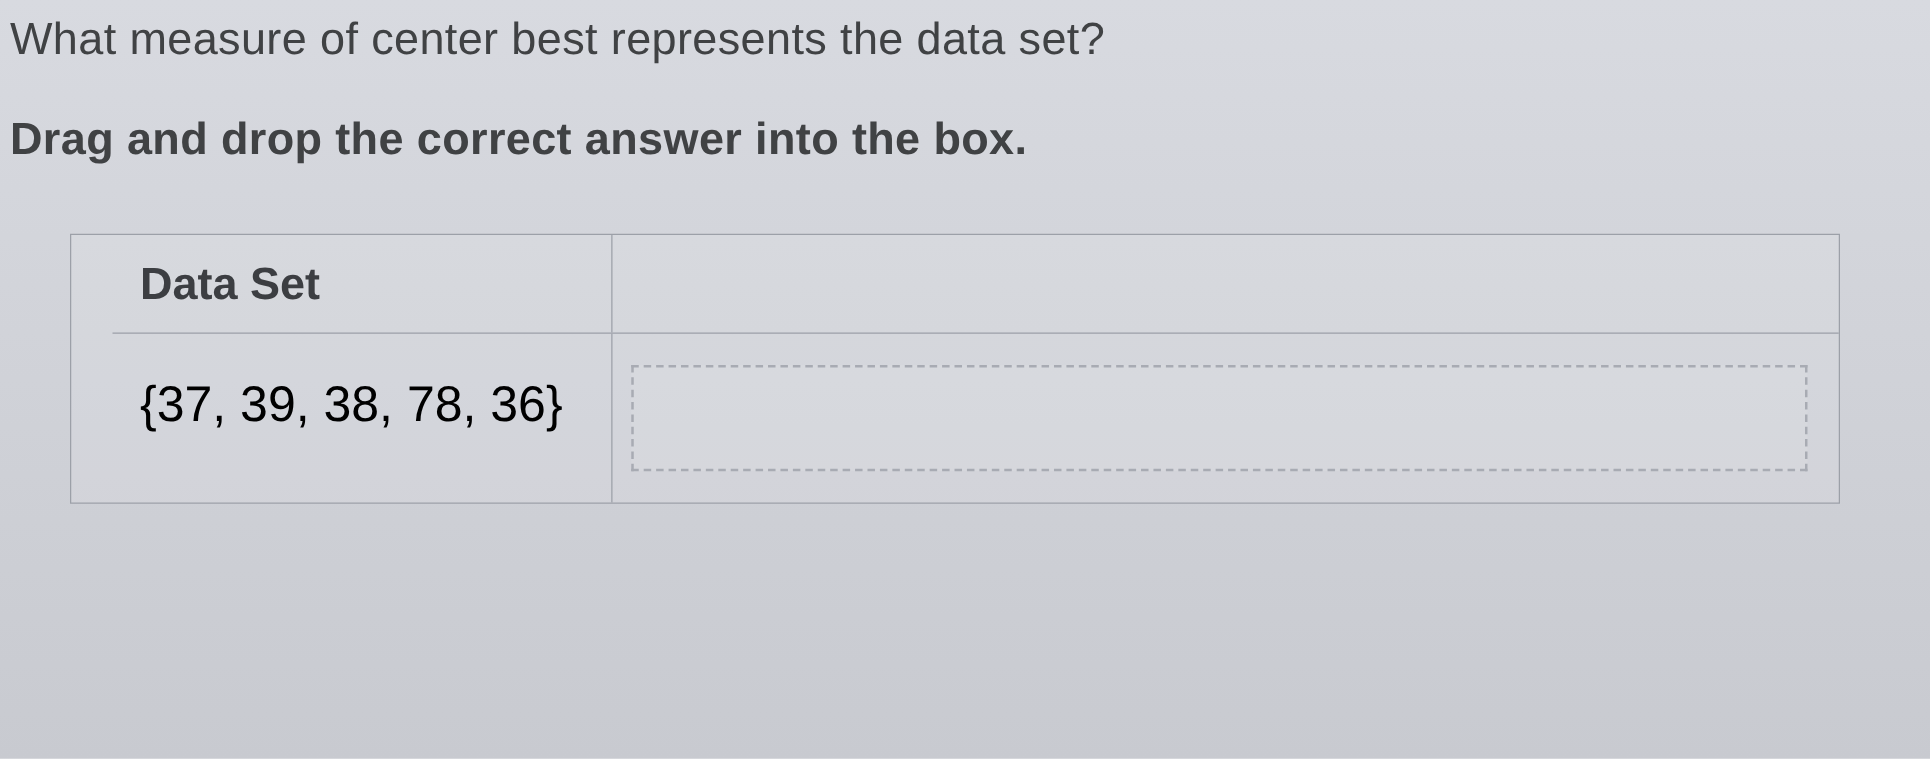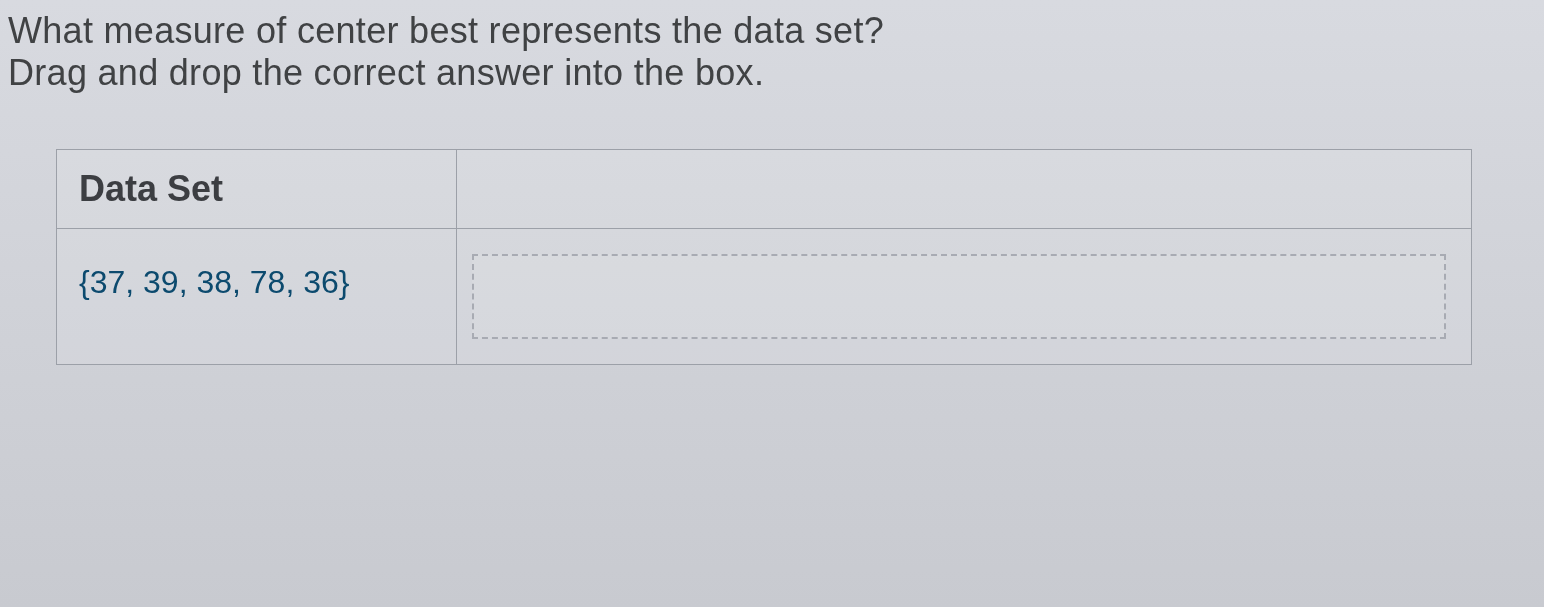--- a/index.html
+++ b/index.html
@@ -11,33 +11,36 @@
       font-family: Arial, Helvetica, sans-serif;
       background: linear-gradient(to bottom, #d8dae0 0%, #d0d2d8 50%, #c8cad0 100%);
       width: 1544px;
       height: 607px;
       padding: 10px 8px;
       color: #3a3a3a;
     }
     .question-line {
       font-size: 36px;
       color: #404244;
+      margin-bottom: 38px;
       letter-spacing: 0.3px;
     }
     .instruction-line {
       font-size: 36px;
       color: #404244;
       margin-bottom: 55px;
       letter-spacing: 0.3px;
+      font-weight: bold;
     }
     .table-container {
       margin-left: 48px;
       margin-right: 64px;
       border: 1px solid #9ca0a8;
       background: rgba(255,255,255,0.1);
+      padding-left: 33px;
     }
     .table-row {
       display: flex;
     }
     .header-row {
       border-bottom: 1px solid #9ca0a8;
     }
     .cell {
       padding: 18px 22px;
     }
@@ -47,22 +50,22 @@
     }
     .col-measure {
       flex: 1;
     }
     .header-cell {
       font-size: 36px;
       font-weight: bold;
       color: #3c3e42;
     }
     .data-cell {
-      font-size: 32px;
-      color: #0c4a6e;
+      font-size: 40px;
+      color: #000000;
       padding: 35px 22px;
     }
     .drop-zone {
       border: 2px dashed #a8abb3;
       height: 85px;
       margin: 25px 15px 25px 5px;
       background: rgba(255,255,255,0.08);
     }
     .drop-cell {
       padding: 0 10px;

